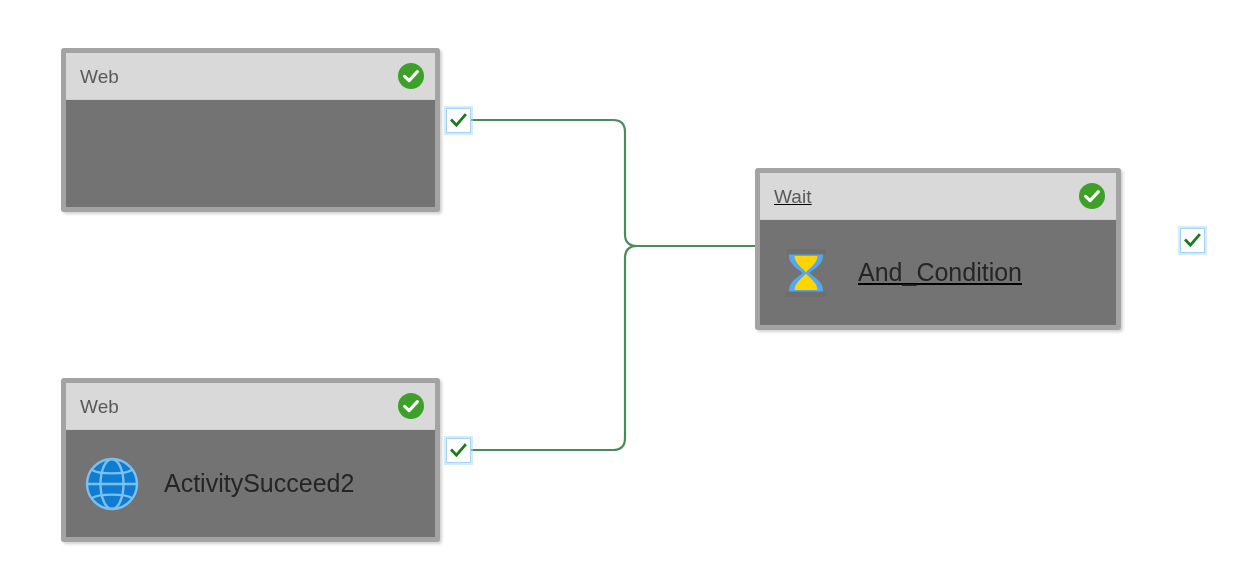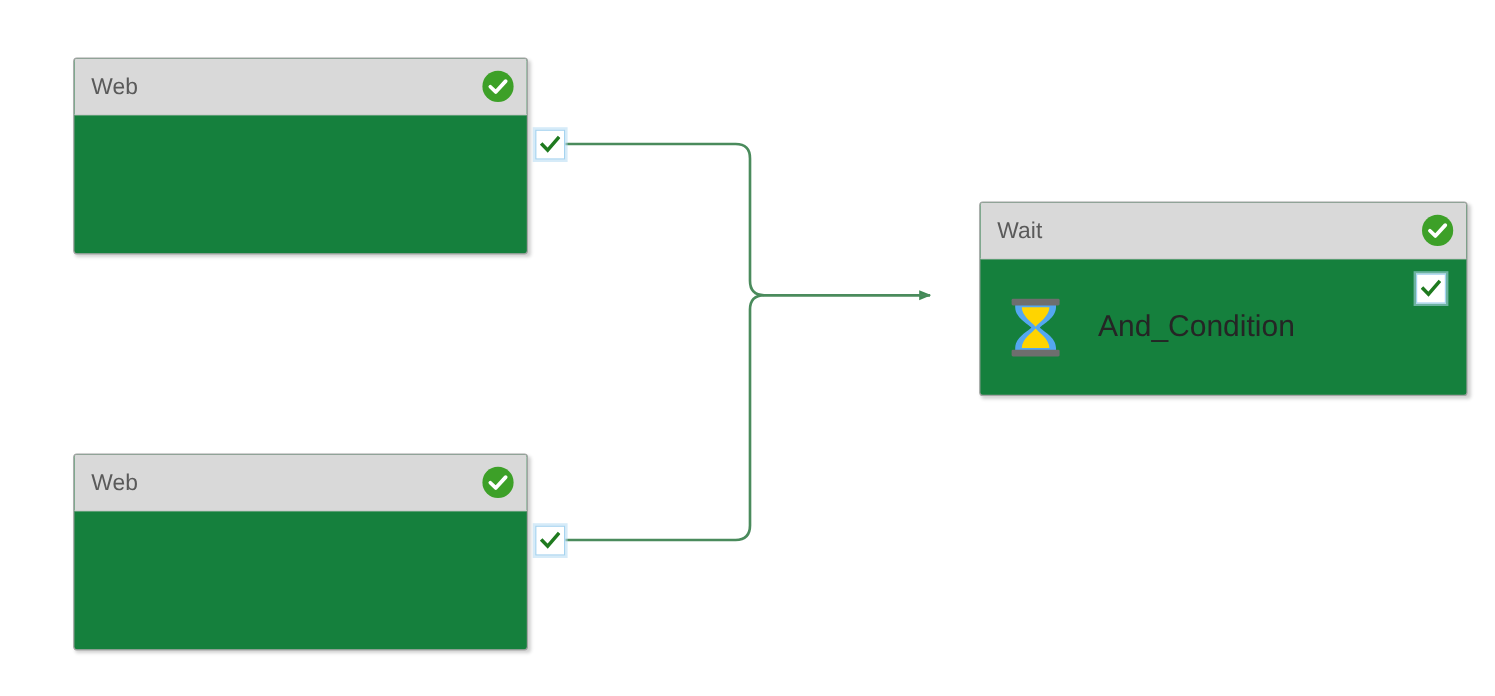--- a/index.html
+++ b/index.html
@@ -25,22 +25,22 @@
     top: 0;
     width: 1246px;
     height: 580px;
     pointer-events: none;
   }
 
   
   .node {
     position: absolute;
     box-sizing: border-box;
-    background: #15803d;
-    border: 1px solid #a3a3a3;
+    background: #737373;
+    border: 5px solid #a3a3a3;
     border-radius: 3px;
     box-shadow: 2px 2px 3px rgba(0,0,0,0.18);
     overflow: hidden;
   }
   .node-header {
     position: relative;
     height: 46px;
     background: #d9d9d9;
     border-bottom: 1px solid #cfcfcf;
     display: flex;
@@ -127,23 +127,38 @@
   <div class="node" style="left:61px; top:378px; width:379px; height:164px;">
     <div class="node-header">
       <span class="node-type">Web</span>
       <span class="status-badge">
         <svg width="28" height="28" viewBox="0 0 28 28" xmlns="http://www.w3.org/2000/svg">
           <circle cx="14" cy="14" r="13" fill="#3da028"></circle>
           <path d="M7.6 14.3 L12.1 18.6 L20.4 9.6" fill="none" stroke="#ffffff" stroke-width="3.1" stroke-linecap="round" stroke-linejoin="round"></path>
         </svg>
       </span>
     </div>
-  </div>
-
-  <div class="node" style="left:816px; top:168px; width:407px; height:162px;">
+    <div class="node-body">
+      <span class="node-icon">
+        <svg width="60" height="60" viewBox="0 0 60 60" xmlns="http://www.w3.org/2000/svg">
+          <circle cx="30" cy="30" r="25" fill="#0f7cd1"></circle>
+          <g fill="none" stroke="#7cc0f0" stroke-width="2.4">
+            <ellipse cx="30" cy="30" rx="25" ry="25"></ellipse>
+            <ellipse cx="30" cy="30" rx="11.5" ry="25"></ellipse>
+            <line x1="5" y1="30" x2="55" y2="30"></line>
+            <path d="M10.2 16 C17 20.5, 43 20.5, 49.8 16"></path>
+            <path d="M10.2 44 C17 39.5, 43 39.5, 49.8 44"></path>
+          </g>
+        </svg>
+      </span>
+      <span class="node-label">ActivitySucceed2</span>
+    </div>
+  </div>
+
+  <div class="node" style="left:755px; top:168px; width:366px; height:162px;text-decoration:underline;">
     <div class="node-header">
       <span class="node-type">Wait</span>
       <span class="status-badge">
         <svg width="28" height="28" viewBox="0 0 28 28" xmlns="http://www.w3.org/2000/svg">
           <circle cx="14" cy="14" r="13" fill="#3da028"></circle>
           <path d="M7.6 14.3 L12.1 18.6 L20.4 9.6" fill="none" stroke="#ffffff" stroke-width="3.1" stroke-linecap="round" stroke-linejoin="round"></path>
         </svg>
       </span>
     </div>
     <div class="node-body">

